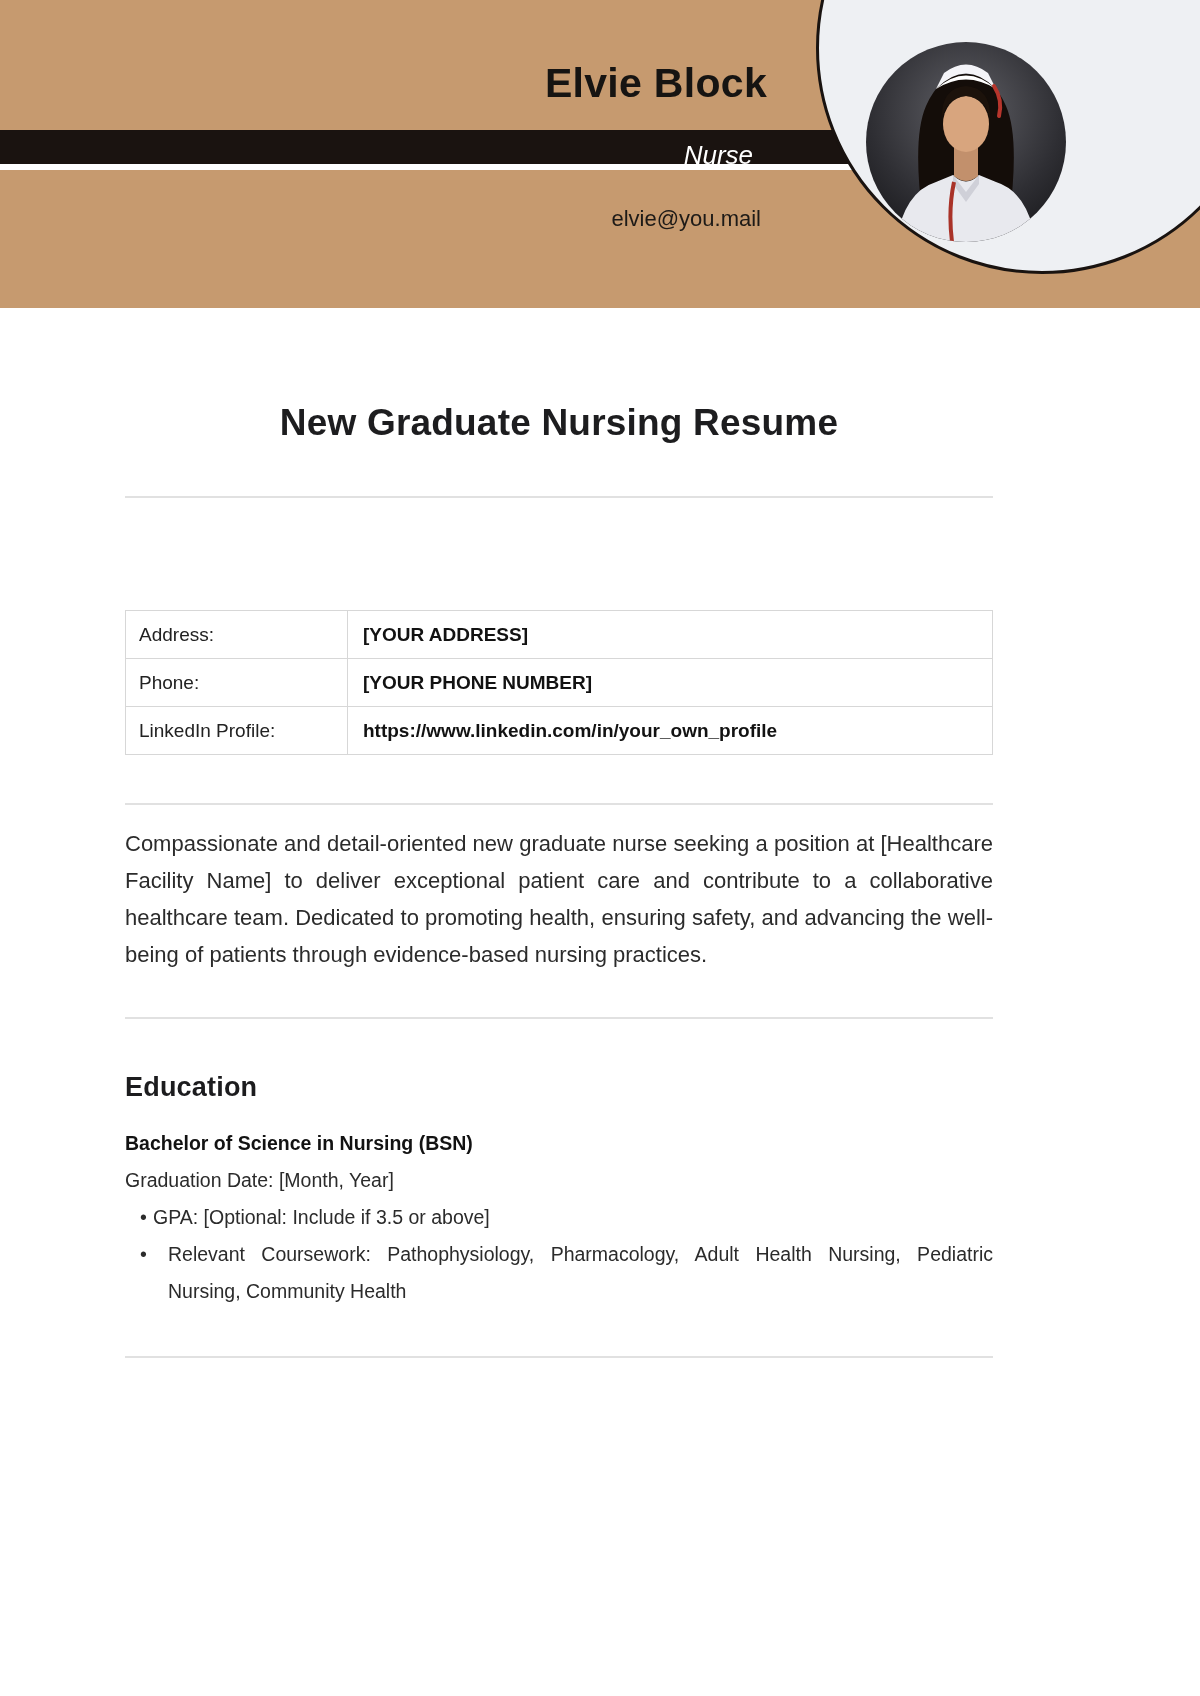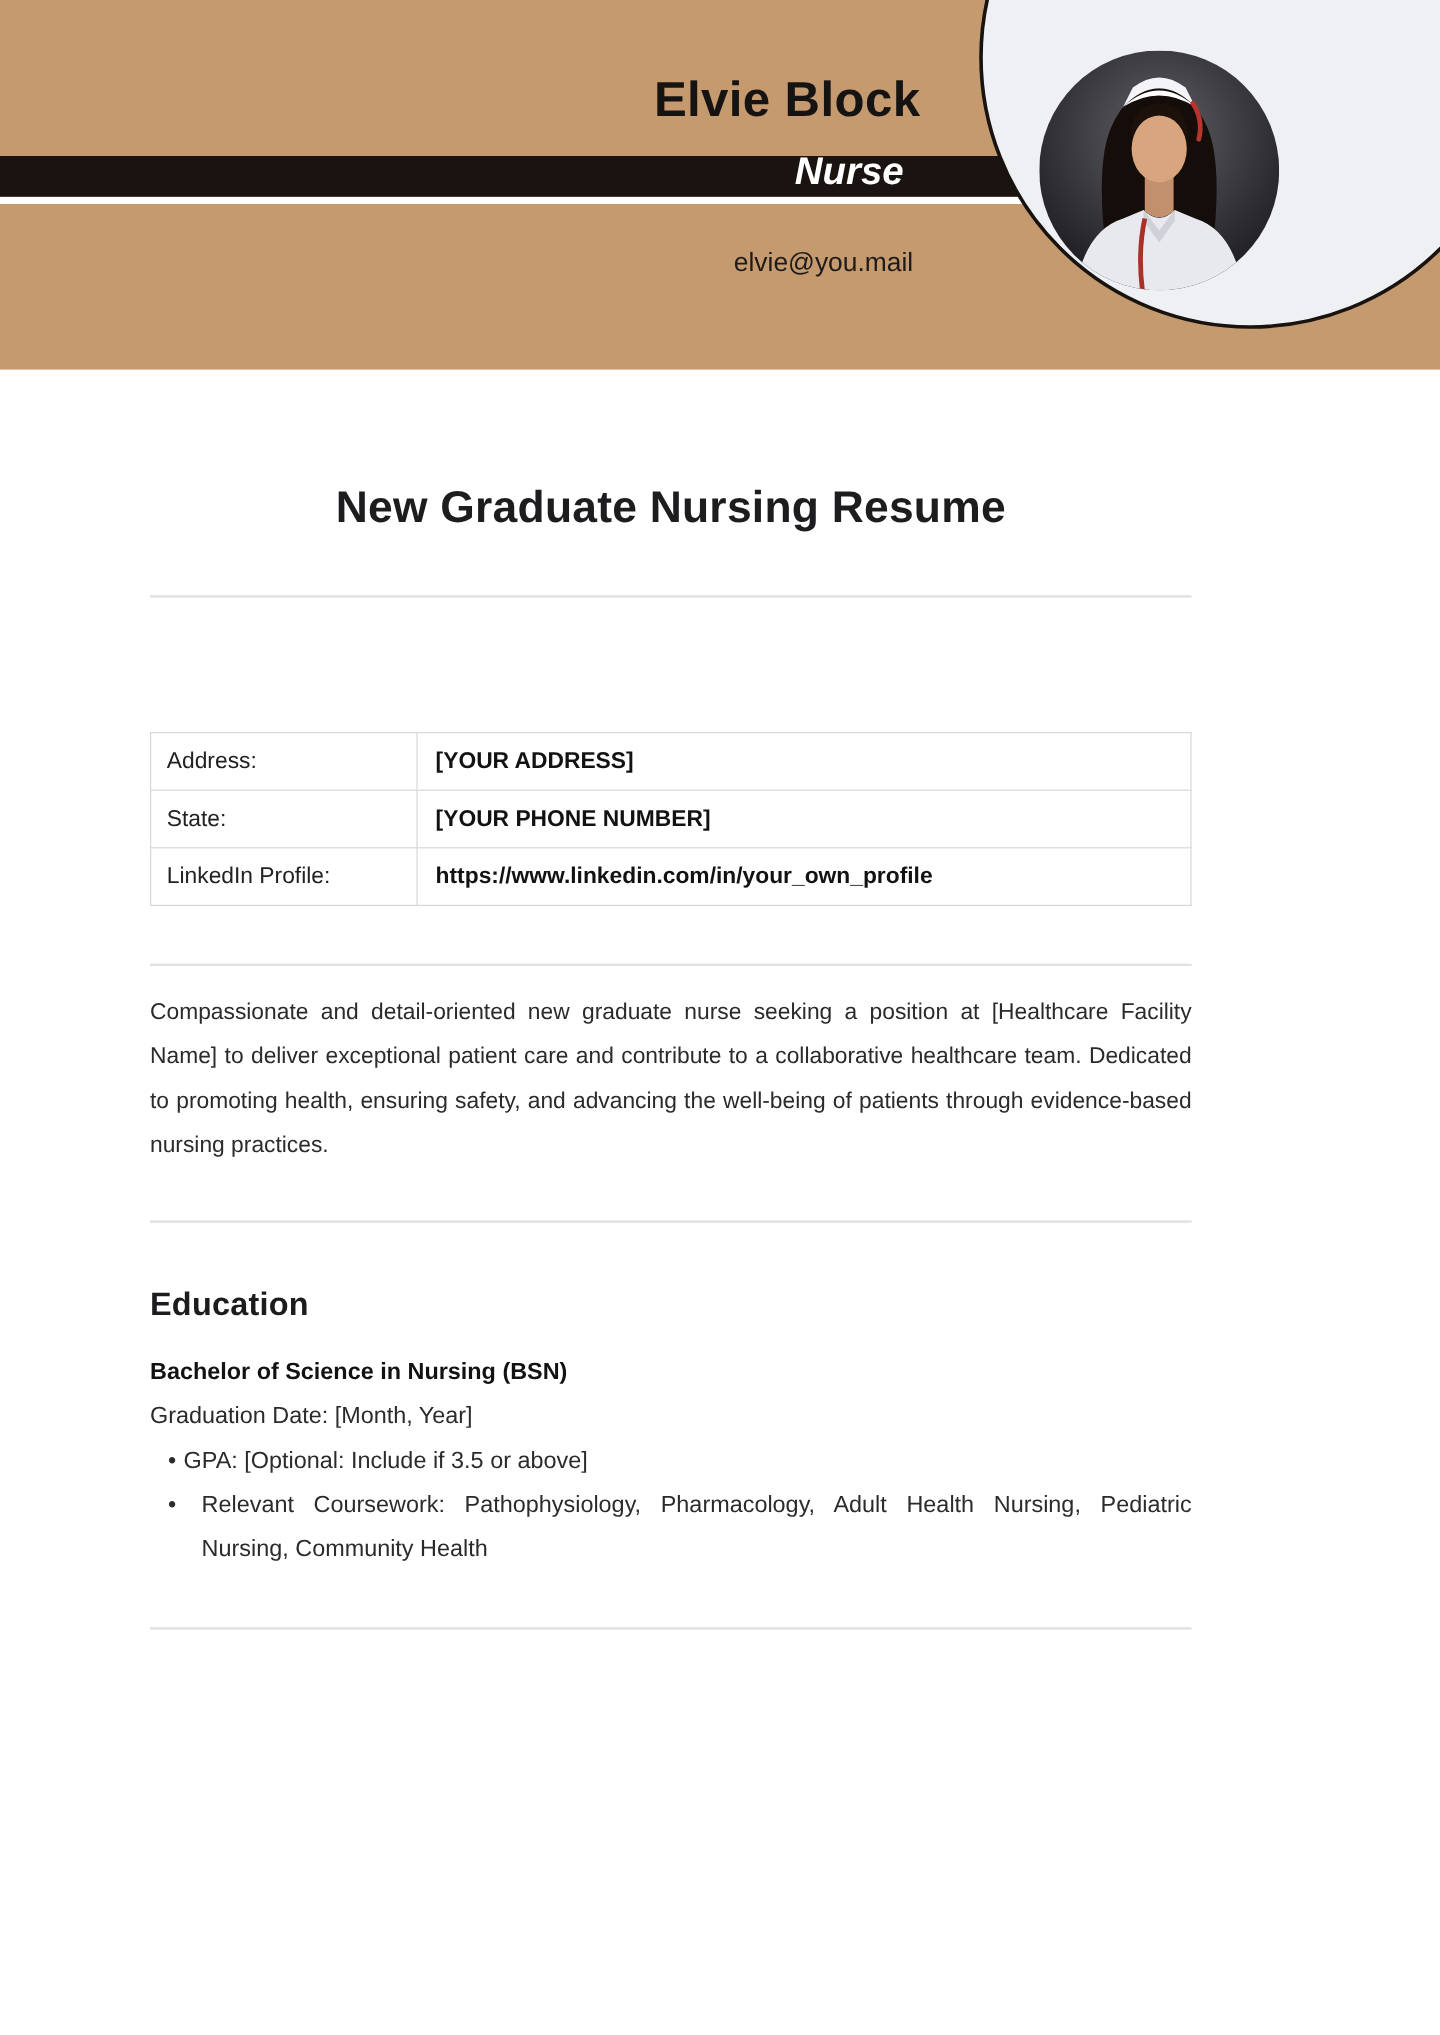--- a/index.html
+++ b/index.html
@@ -8,41 +8,41 @@
   .page { position:relative; width:1200px; height:1696px; background:#ffffff; overflow:hidden; }
 
   
   .header { position:relative; width:1200px; height:308px; background:#c69a6f; overflow:hidden; }
   .stripe { position:absolute; top:130px; left:0; width:100%; height:40px; background:#1a1310; border-bottom:6px solid #ffffff; z-index:1; }
   .ring { position:absolute; top:-178px; right:-68px; width:452px; height:452px; border-radius:50%; background:#eef0f3; border:3px solid #191310; z-index:2; }
   .photo { position:absolute; top:42px; left:866px; width:200px; height:200px; border-radius:50%; overflow:hidden; z-index:3; }
   .photo svg { display:block; width:100%; height:100%; }
   .header-text { position:absolute; top:0; right:433px; width:600px; height:270px; z-index:4; }
   .name  { position:absolute; top:60px;  right:0;  white-space:nowrap; font-size:41px; font-weight:700; color:#161412; letter-spacing:0.3px; }
-  .role  { position:absolute; top:124px; right:14px; white-space:nowrap; font-size:32px; font-style:italic; font-weight:700; color:#ffffff; }
+  .role  { position:absolute; top:140px; right:14px; white-space:nowrap; font-size:26px; font-style:italic; font-weight:400; color:#ffffff; }
   .email { position:absolute; top:206px; right:6px;  white-space:nowrap; font-size:22px; font-weight:500; color:#1d1a17; }
 
   
   .content { width:868px; margin-left:125px; }
   .title { margin-top:92px; text-align:center; font-size:37px; font-weight:700; color:#1d1d1f; letter-spacing:0.2px; line-height:46px; }
 
   .divider { height:2px; background:#e1e1e1; border:none; }
   .d1 { margin-top:50px; }
   .d2 { margin-top:48px; }
   .d3 { margin-top:44px; }
   .d4 { margin-top:46px; }
 
   .contact-table { margin-top:112px; width:100%; border-collapse:collapse; font-size:19px; }
   .contact-table td { border:1px solid #d7d7d7; height:48px; padding:0 12px 0 13px; color:#222222; vertical-align:middle; }
   .contact-table td.label { width:222px; font-weight:400; }
   .contact-table td.value { font-weight:700; color:#121212; padding-left:15px; }
 
   .section-heading { margin-top:52px; font-size:27px; font-weight:700; color:#1c1c1e; letter-spacing:0.2px; line-height:32px; }
 
-  .paragraph { margin-top:20px; font-size:19px; line-height:37px; text-align:justify; color:#2b2b2b; }
+  .paragraph { margin-top:20px; font-size:22px; line-height:37px; text-align:justify; color:#2b2b2b; }
 
   .edu-degree { margin-top:22px; font-size:19.5px; line-height:37px; font-weight:700; color:#121212; }
   .edu-line   { font-size:19.5px; line-height:37px; color:#2b2b2b; }
 
   .bullet { display:flex; padding-left:15px; font-size:19.5px; line-height:37px; color:#2b2b2b; }
   .bullet::before { content:"\2022"; flex:0 0 13px; width:13px; color:#2b2b2b; }
   .bullet .text { flex:1; }
   .bullet.justify .text { text-align:justify;margin-left:15px; }
 </style>
 </head>
@@ -100,21 +100,21 @@
 
     <div class="divider d1"></div>
 
     <table class="contact-table">
       <tbody>
         <tr>
           <td class="label">Address:</td>
           <td class="value">[YOUR ADDRESS]</td>
         </tr>
         <tr>
-          <td class="label">State:</td>
+          <td class="label">Phone:</td>
           <td class="value">[YOUR PHONE NUMBER]</td>
         </tr>
         <tr>
           <td class="label">LinkedIn Profile:</td>
           <td class="value">https://www.linkedin.com/in/your_own_profile</td>
         </tr>
       </tbody>
     </table>
 
     <div class="divider d2"></div>

